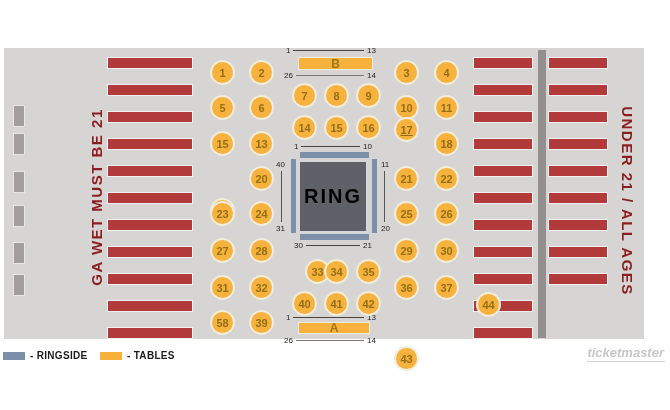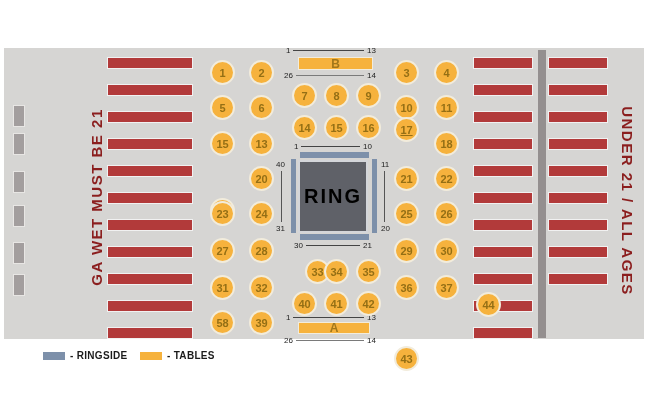--- a/index.html
+++ b/index.html
@@ -40,21 +40,21 @@
              font-size:8px; color:#222; }
   .tickcol.right-al { align-items:flex-end; }
   .tickcol.left-al { align-items:flex-start; }
   .vline { width:1px; flex:1; background:#555; margin:2px 3px; }
 
   .rule-text { position:absolute; white-space:nowrap; color:#8b1e1e; font-weight:bold;
                font-size:15px; letter-spacing:1.5px; }
   #rule-left  { left:96px;  top:197px; transform:translate(-50%,-50%) rotate(-90deg); }
   #rule-right { left:627px; top:201px; transform:translate(-50%,-50%) rotate(90deg); }
 
-  .legend-item { position:absolute; display:flex; align-items:center; gap:5px; height:9px;margin-left:40px; }
+  .legend-item { position:absolute; display:flex; align-items:center; gap:5px; height:9px; }
   .swatch { width:22px; height:8px; display:inline-block; }
   .legend-label { font-size:10px; font-weight:bold; color:#1b1b1b; letter-spacing:0.3px; line-height:9px; }
 
   #logo { position:absolute; right:5px; top:345px; font-style:italic; font-weight:bold;
           font-size:13px; color:#c7c7c7; border-bottom:1px solid #d2d2d2; padding:0 1px 1px 0; }
 </style>
 </head>
 <body>
 
 <div id="stage">
@@ -74,20 +74,21 @@
   <div class="secbar" id="sec-b">
     <span>B</span>
   </div>
   <div class="secbar" id="sec-a">
     <span>A</span>
   </div>
 
   <div class="rule-text" id="rule-left">GA WET MUST BE 21</div>
   <div class="rule-text" id="rule-right">UNDER 21 / ALL AGES</div>
 
+  <div id="logo">ticketmaster</div>
 <div class="bar" style="left: 107px; top: 57px; width: 86px;"></div>
     <div class="bar" style="left: 107px; top: 84px; width: 86px;"></div>
     <div class="bar" style="left: 107px; top: 111px; width: 86px;"></div>
     <div class="bar" style="left: 107px; top: 138px; width: 86px;"></div>
     <div class="bar" style="left: 107px; top: 165px; width: 86px;"></div>
     <div class="bar" style="left: 107px; top: 192px; width: 86px;"></div>
     <div class="bar" style="left: 107px; top: 219px; width: 86px;"></div>
     <div class="bar" style="left: 107px; top: 246px; width: 86px;"></div>
     <div class="bar" style="left: 107px; top: 273px; width: 86px;"></div>
     <div class="bar" style="left: 107px; top: 300px; width: 86px;"></div>

